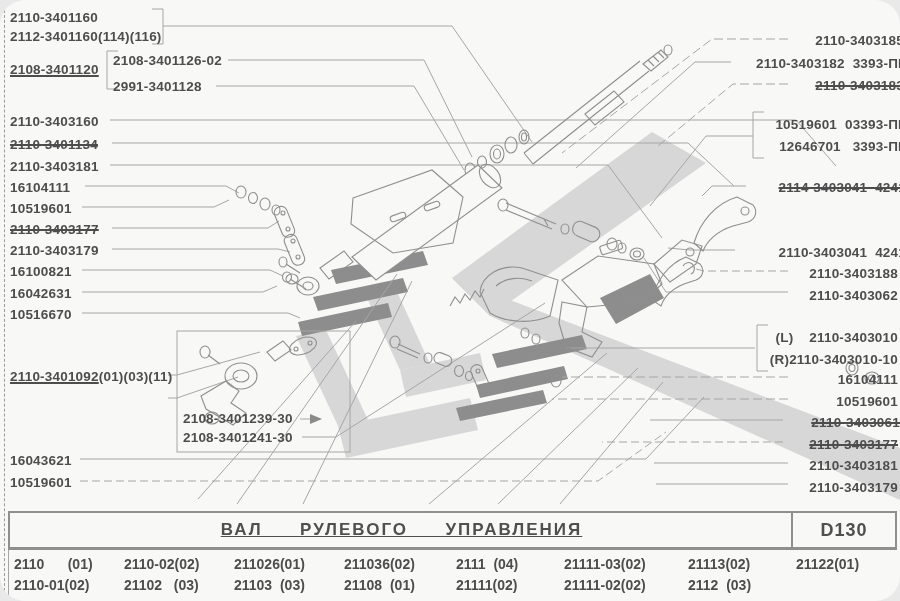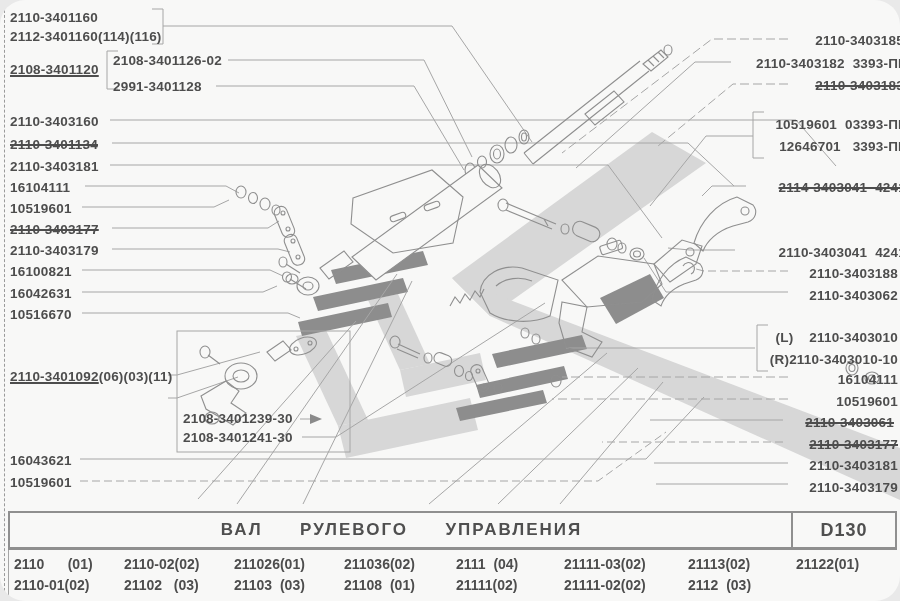--- a/index.html
+++ b/index.html
@@ -23,21 +23,21 @@
   #diagram-svg{position:absolute;left:0;top:0;}
   .edge-dash{
     position:absolute;left:4px;top:0;height:601px;width:0;
     border-left:1px dashed #9a9a9a;
   }
   .titlebar{
     position:absolute;left:8px;top:511px;width:783px;height:34px;
     border:2px solid #8f8f8f;border-right:none;border-bottom-width:3px;
     display:flex;align-items:center;justify-content:center;
     font:700 17px "Liberation Sans",sans-serif;color:#4f4f4f;
-    letter-spacing:2px;word-spacing:12px;white-space:pre;
+    letter-spacing:2px;word-spacing:12px;white-space:pre;text-decoration:underline;
   }
   .codecell{
     position:absolute;left:791px;top:511px;width:102px;height:34px;
     border:2px solid #8f8f8f;border-bottom-width:3px;
     display:flex;align-items:center;justify-content:center;
     font:700 18px "Liberation Sans",sans-serif;color:#4f4f4f;letter-spacing:1px;
   }
   .tableleft{
     position:absolute;left:8px;top:550px;height:51px;width:0;
     border-left:1.5px solid #a5a5a5;
@@ -246,40 +246,40 @@
   <div class="lbl" style="left:10px;top:114px">2110-3403160</div>
   <div class="lbl strike" style="left:10px;top:137px">2110-3401134</div>
   <div class="lbl" style="left:10px;top:159px">2110-3403181</div>
   <div class="lbl" style="left:10px;top:180px">16104111</div>
   <div class="lbl" style="left:10px;top:201px">10519601</div>
   <div class="lbl strike" style="left:10px;top:222px">2110-3403177</div>
   <div class="lbl" style="left:10px;top:243px">2110-3403179</div>
   <div class="lbl" style="left:10px;top:264px">16100821</div>
   <div class="lbl" style="left:10px;top:286px">16042631</div>
   <div class="lbl" style="left:10px;top:307px">10516670</div>
-  <div class="lbl" style="left:10px;top:369px"><span class="uline">2110-3401092</span><span>(06)(03)(11)</span></div>
+  <div class="lbl" style="left:10px;top:369px"><span class="uline">2110-3401092</span><span>(01)(03)(11)</span></div>
   <div class="lbl" style="left:183px;top:411px">2108-3401239-30</div>
   <div class="lbl" style="left:183px;top:430px">2108-3401241-30</div>
   <div class="lbl" style="left:10px;top:453px">16043621</div>
   <div class="lbl" style="left:10px;top:475px">10519601</div>
 
   <div class="lbl r" style="right:-4px;top:33px">2110-3403185</div>
   <div class="lbl r" style="right:-8px;top:56px">2110-3403182  3393-ПИ</div>
   <div class="lbl r strike" style="right:-4px;top:78px">2110-3403183</div>
   <div class="lbl r" style="right:-8px;top:117px">10519601  03393-ПИ</div>
   <div class="lbl r" style="right:-8px;top:139px">12646701   3393-ПИ</div>
   <div class="lbl r strike" style="right:-6px;top:180px">2114-3403041  4241</div>
   <div class="lbl r" style="right:-6px;top:245px">2110-3403041  4241</div>
   <div class="lbl r" style="right:2px;top:266px">2110-3403188</div>
   <div class="lbl r" style="right:2px;top:288px">2110-3403062</div>
   <div class="lbl r" style="right:2px;top:330px">(L)    2110-3403010</div>
   <div class="lbl r" style="right:2px;top:352px">(R)2110-3403010-10</div>
   <div class="lbl r" style="right:2px;top:372px">16104111</div>
   <div class="lbl r" style="right:2px;top:394px">10519601</div>
-  <div class="lbl r strike" style="right:6px;top:415px">2110-3403061</div>
+  <div class="lbl r strike" style="right:0;top:415px">2110-3403061</div>
   <div class="lbl r strike" style="right:2px;top:437px">2110-3403177</div>
   <div class="lbl r" style="right:2px;top:458px">2110-3403181</div>
   <div class="lbl r" style="right:2px;top:480px">2110-3403179</div>
 
   <div class="titlebar">ВАЛ  РУЛЕВОГО  УПРАВЛЕНИЯ</div>
   <div class="codecell">D130</div>
 
   <div class="tableleft"></div>
   <div class="cell" style="left:14px;top:556px">2110      (01)</div>
   <div class="cell" style="left:124px;top:556px">2110-02(02)</div>

